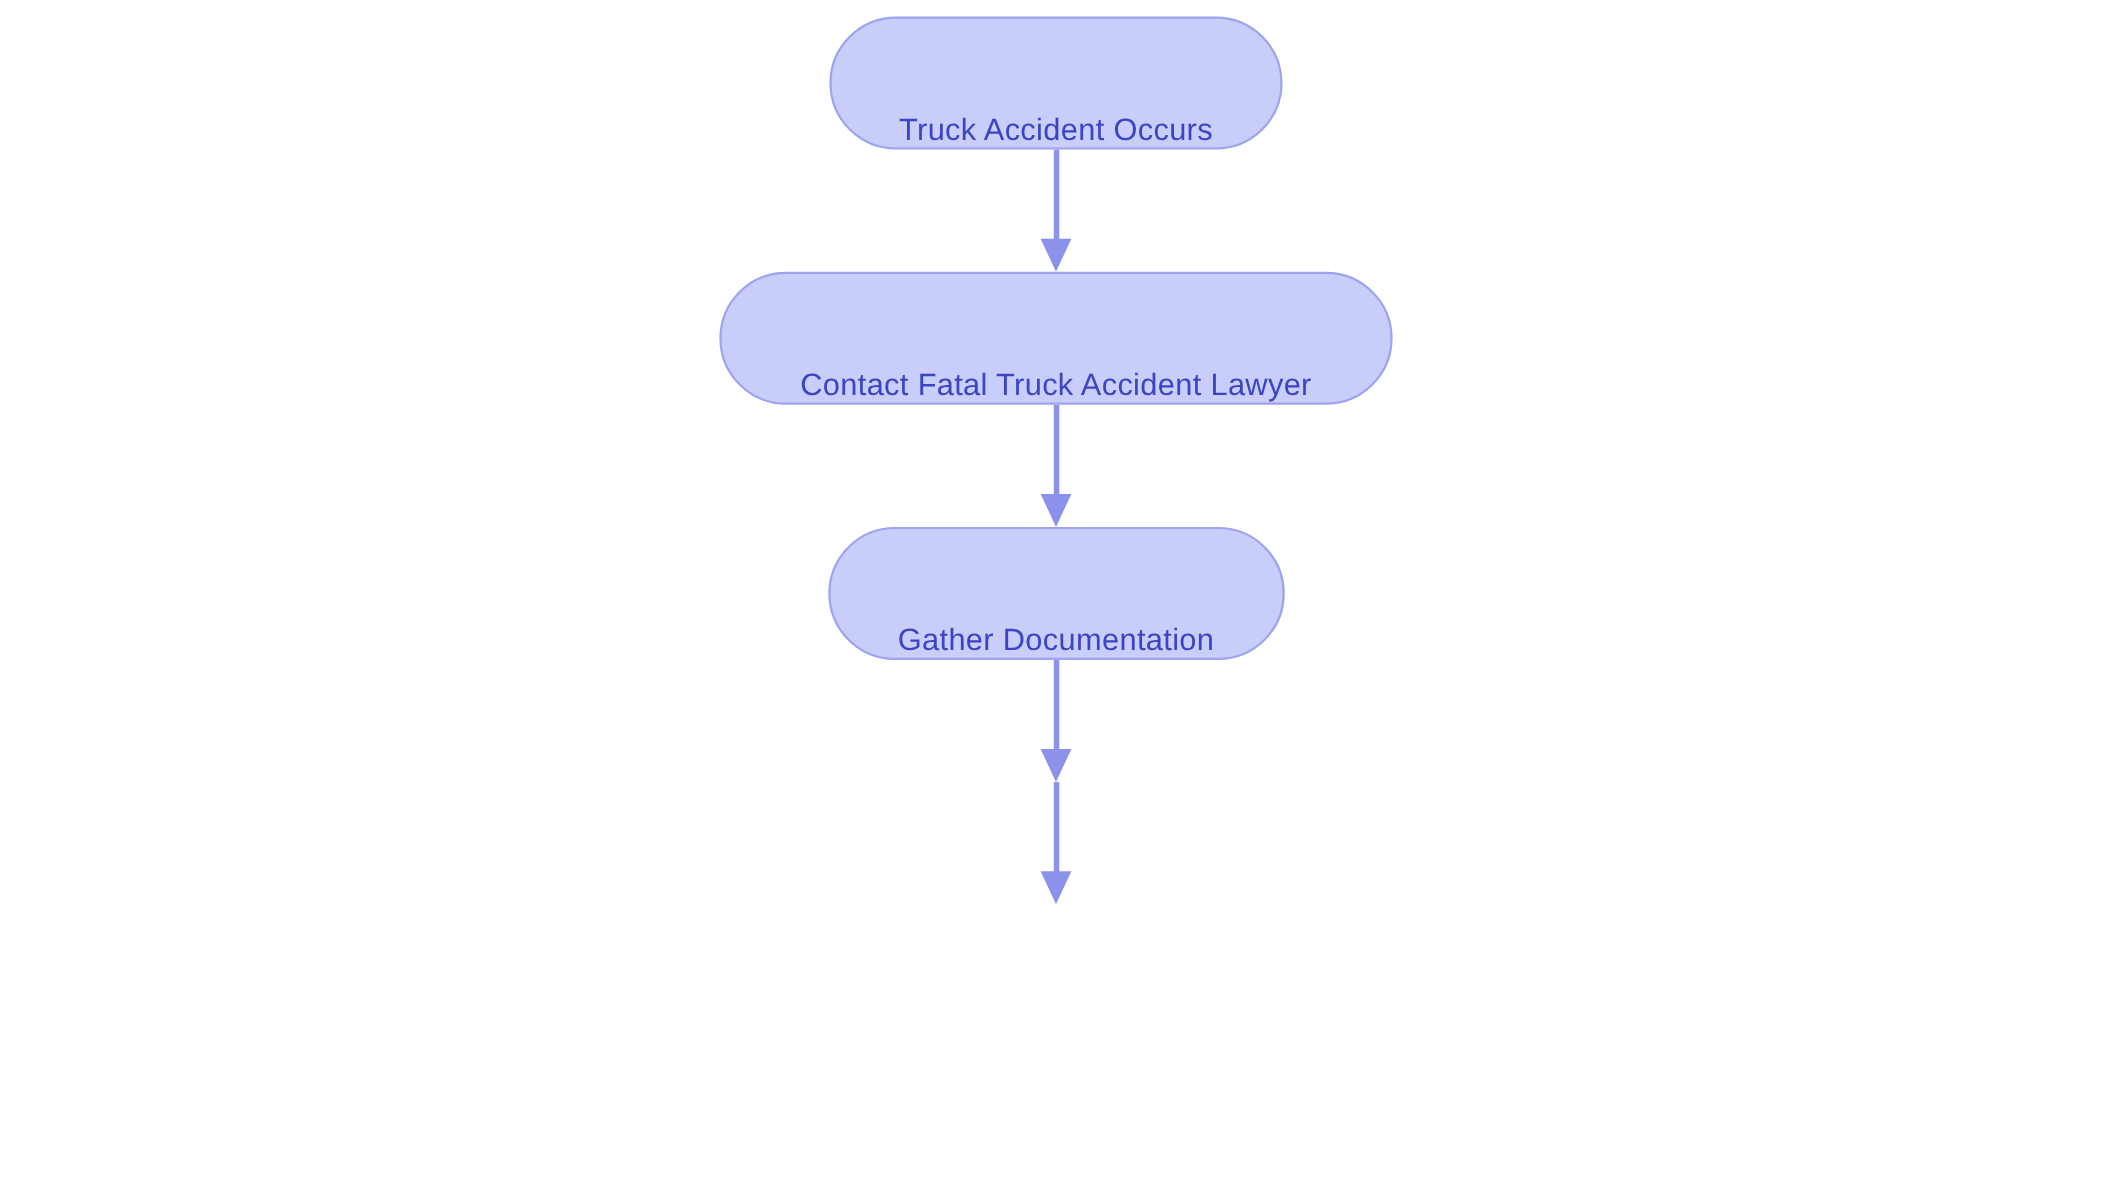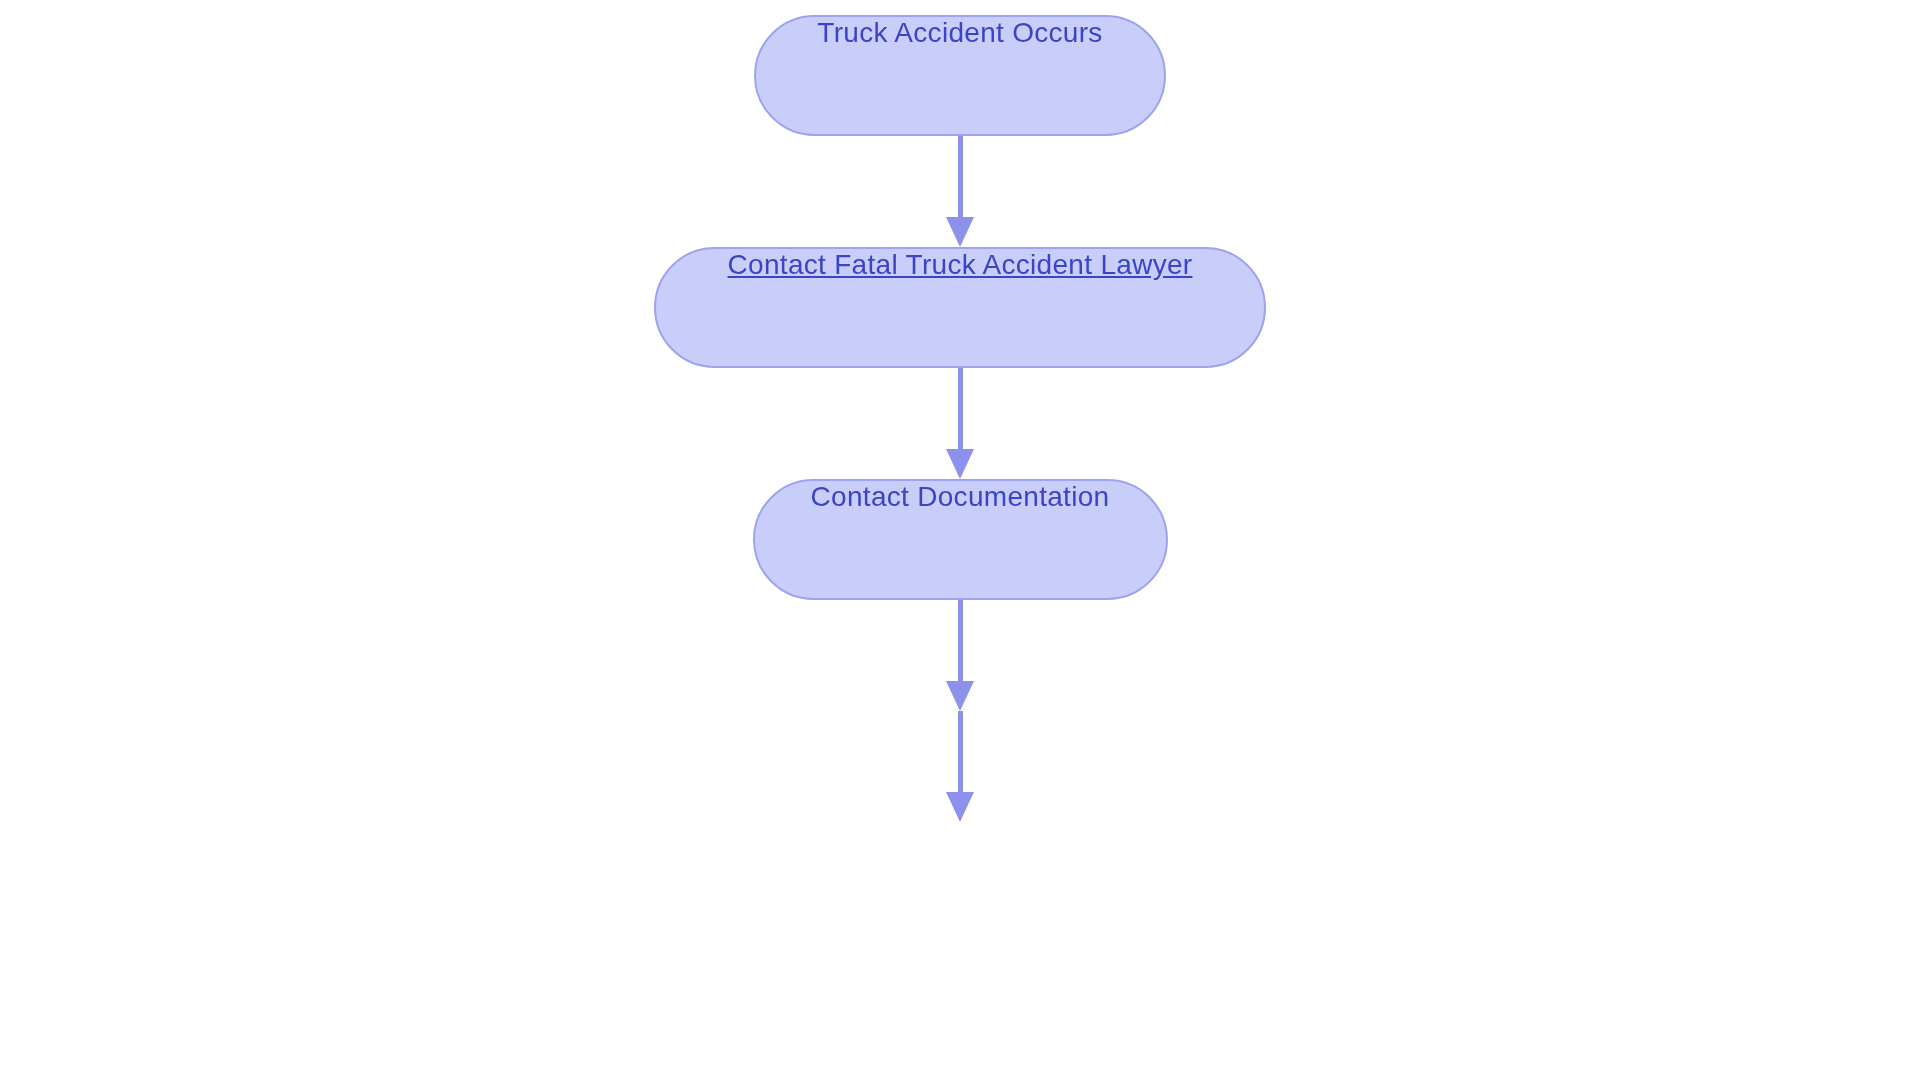--- a/index.html
+++ b/index.html
@@ -22,28 +22,28 @@
   }
   .node {
     height: 121px;
     flex: 0 0 auto;
     box-sizing: border-box;
     background: var(--node-fill, #c9cdf9);
     border: 2px solid var(--node-border, #9da3f0);
     border-radius: 62px;
     color: var(--node-text, #3b45c4);
     display: flex;
-    align-items: flex-start;
+    align-items: flex-end;
     justify-content: center;
     font-size: 28px;
     letter-spacing: 0.3px;
     white-space: nowrap;
   }
   .node-1 { width: 412px; }
-  .node-2 { width: 612px; text-decoration: underline; }
+  .node-2 { width: 612px; }
   .node-3 { width: 415px; }
   .node-4 { width: 276px; }
   .node-5 { width: 410px; }
   .arrow {
     height: 111px;
     flex: 0 0 auto;
     display: flex;
     flex-direction: column;
     align-items: center;
   }
@@ -79,21 +79,21 @@
   <div class="node node-2">
     <span class="node-label">Contact Fatal Truck Accident Lawyer</span>
   </div>
 
   <div class="arrow">
     <div class="arrow-stem"></div>
     <div class="arrow-head"></div>
   </div>
 
   <div class="node node-3">
-    <span class="node-label">Contact Documentation</span>
+    <span class="node-label">Gather Documentation</span>
   </div>
 
   <div class="arrow">
     <div class="arrow-stem"></div>
     <div class="arrow-head"></div>
   </div>
 
 
   <div class="arrow">
     <div class="arrow-stem"></div>

